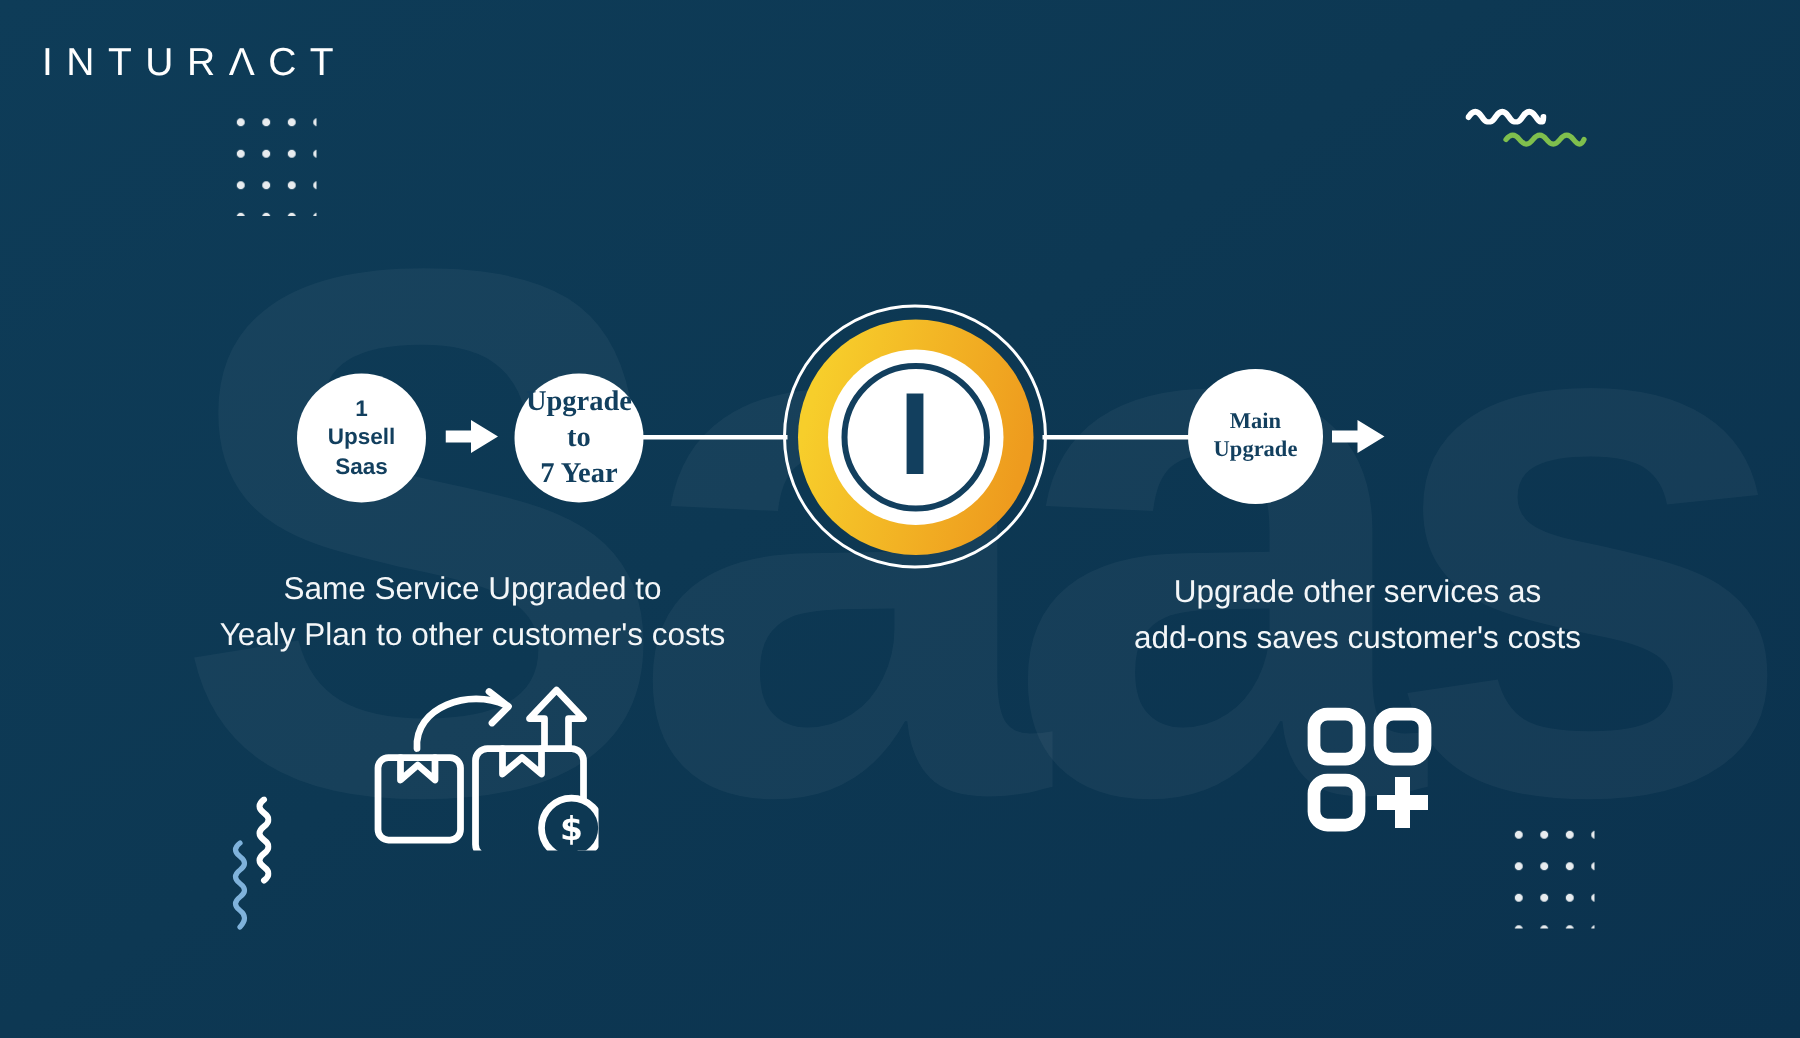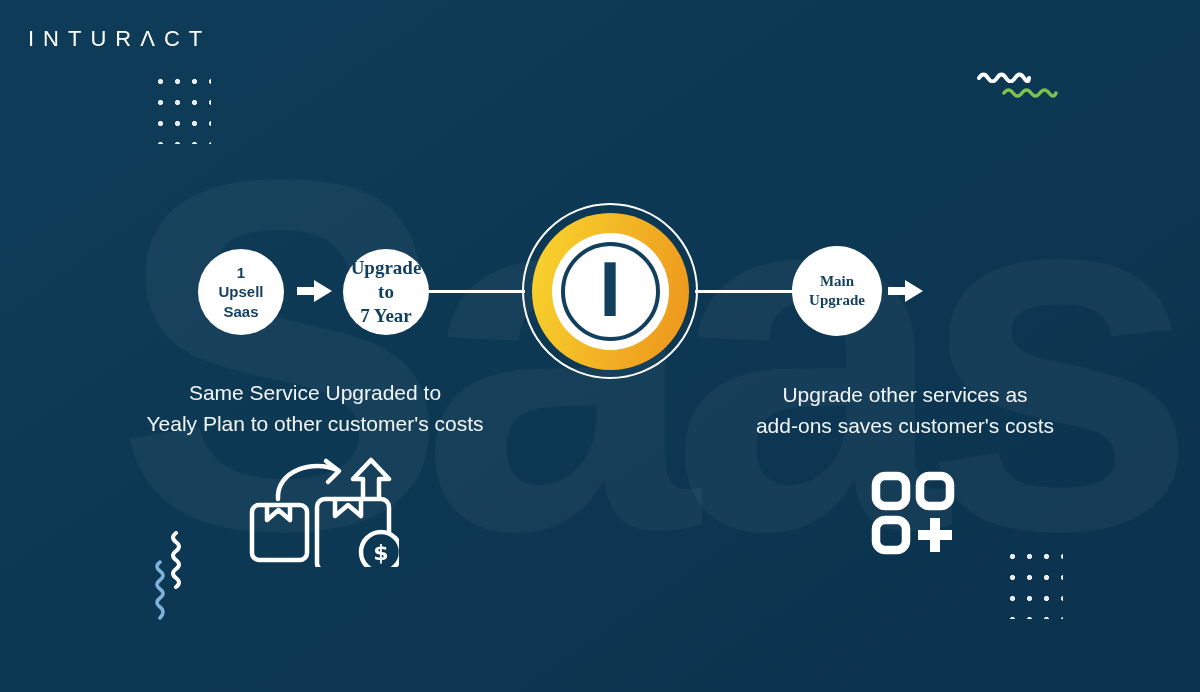--- a/index.html
+++ b/index.html
@@ -29,21 +29,21 @@
     user-select: none;
     pointer-events: none;
   }
 
   
   .logo {
     position: absolute;
     left: 28px;
     top: 26px;
     color: #ffffff;
-    font-size: 22px;
+    font-size: 26px;
     font-weight: 500;
     letter-spacing: 9px;
   }
 
   
   .dots {
     position: absolute;
     width: 62px;
     height: 76px;
     background-image: radial-gradient(circle, #e8ecef 2.4px, rgba(0,0,0,0) 2.9px);

